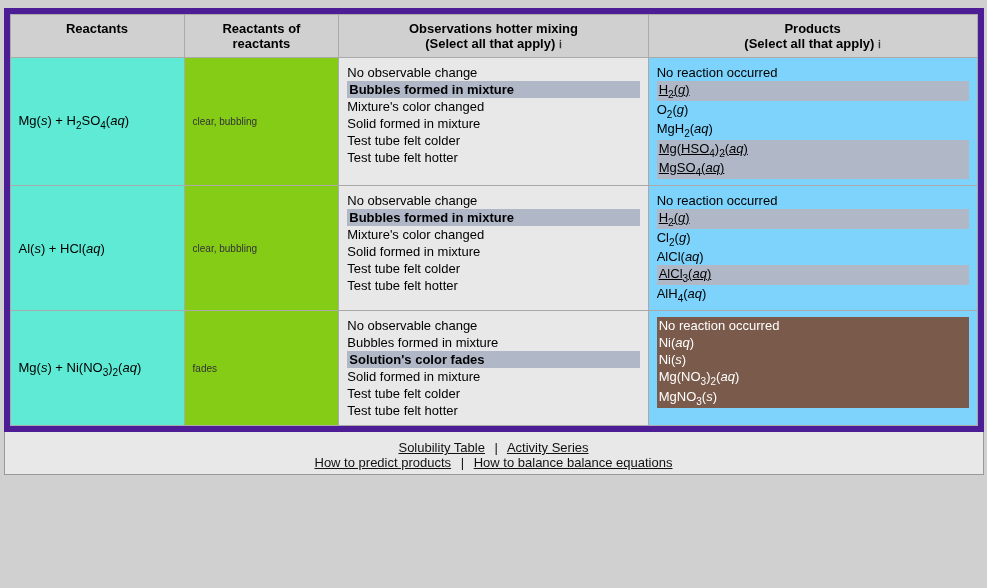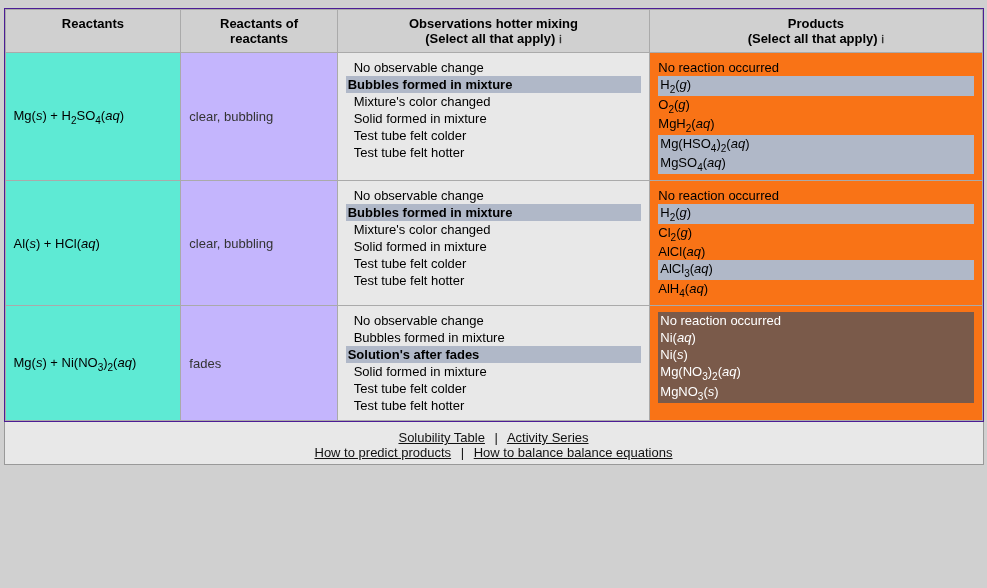--- a/index.html
+++ b/index.html
@@ -10,21 +10,21 @@
       width: 987px;
       min-height: 588px;
       display: flex;
       flex-direction: column;
       align-items: center;
       justify-content: flex-start;
       padding: 8px;
     }
     .table-container {
       background: #e8e8e8;
-      border: 1px solid #4c1d95;
+      border: 6px solid #4c1d95;
       width: 980px;
     }
     table {
       width: 100%;
       border-collapse: collapse;
     }
     th, td {
       border: 1px solid #aaa;
       padding: 6px 8px;
       vertical-align: top;
@@ -38,46 +38,47 @@
     .reactant-col { width: 18%; }
     .appearance-col { width: 16%; }
     .observations-col { width: 32%; }
     .products-col { width: 34%; margin-top: 48px; }
     .reactant-cell {
       background: #5eead4;
       vertical-align: middle;
       font-size: 13px;
     }
     .appearance-cell {
-      background: #c4b5fd;
+      background: #84cc16;
       vertical-align: middle;
       color: #333;
-      font-size: 13px;
+      font-size: 10px;
     }
     .obs-cell {
       background: #e8e8e8;
       font-size: 13px;
     }
     .products-cell {
-      background: #f97316;
-      font-size: 13px;
-    }
-
-    .obs-item { display: block; padding: 1px 0; margin-left: 8px; }
+      background: #7dd3fc;
+      font-size: 13px;
+    }
+
+    .obs-item { display: block; padding: 1px 0; }
     .obs-highlight {
       background: #b0b8c8;
       display: block;
       padding: 1px 2px;
       font-weight: bold;
     }
     .prod-item { display: block; padding: 1px 0; }
     .prod-highlight {
       background: #b0b8c8;
       display: block;
       padding: 1px 2px;
+      text-decoration: underline;
     }
     .prod-selected-row {
       background: #7a5a4a;
       color: white;
       display: block;
       padding: 1px 2px;
     }
 
     sub { font-size: 10px; }
 
@@ -170,21 +171,21 @@
             <span class="prod-highlight">AlCl<sub>3</sub>(<i>aq</i>)</span>
             <span class="prod-item">AlH<sub>4</sub>(<i>aq</i>)</span>
           </td>
         </tr>
         <tr>
           <td class="reactant-cell">Mg(<i>s</i>) + Ni(NO<sub>3</sub>)<sub>2</sub>(<i>aq</i>)</td>
           <td class="appearance-cell">fades</td>
           <td class="obs-cell">
             <span class="obs-item">No observable change</span>
             <span class="obs-item">Bubbles formed in mixture</span>
-            <span class="obs-highlight">Solution's after fades</span>
+            <span class="obs-highlight">Solution's color fades</span>
             <span class="obs-item">Solid formed in mixture</span>
             <span class="obs-item">Test tube felt colder</span>
             <span class="obs-item">Test tube felt hotter</span>
           </td>
           <td class="products-cell">
             <span class="prod-selected-row">No reaction occurred</span>
             <span class="prod-selected-row">Ni(<i>aq</i>)</span>
             <span class="prod-selected-row">Ni(<i>s</i>)</span>
             <span class="prod-selected-row">Mg(NO<sub>3</sub>)<sub>2</sub>(<i>aq</i>)</span>
             <span class="prod-selected-row">MgNO<sub>3</sub>(<i>s</i>)</span>

